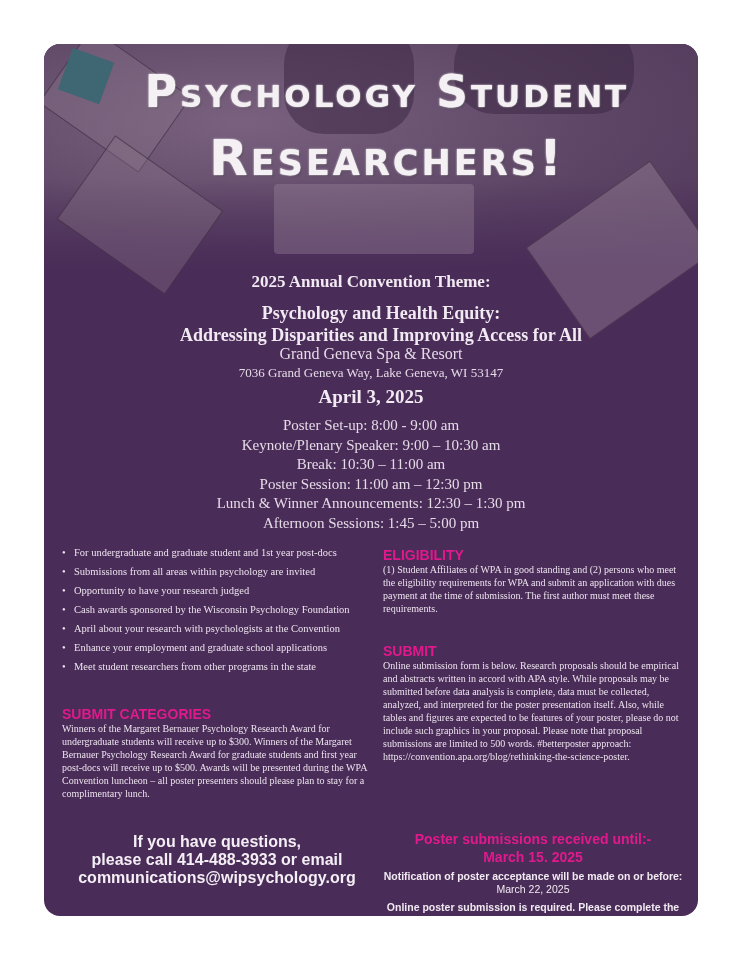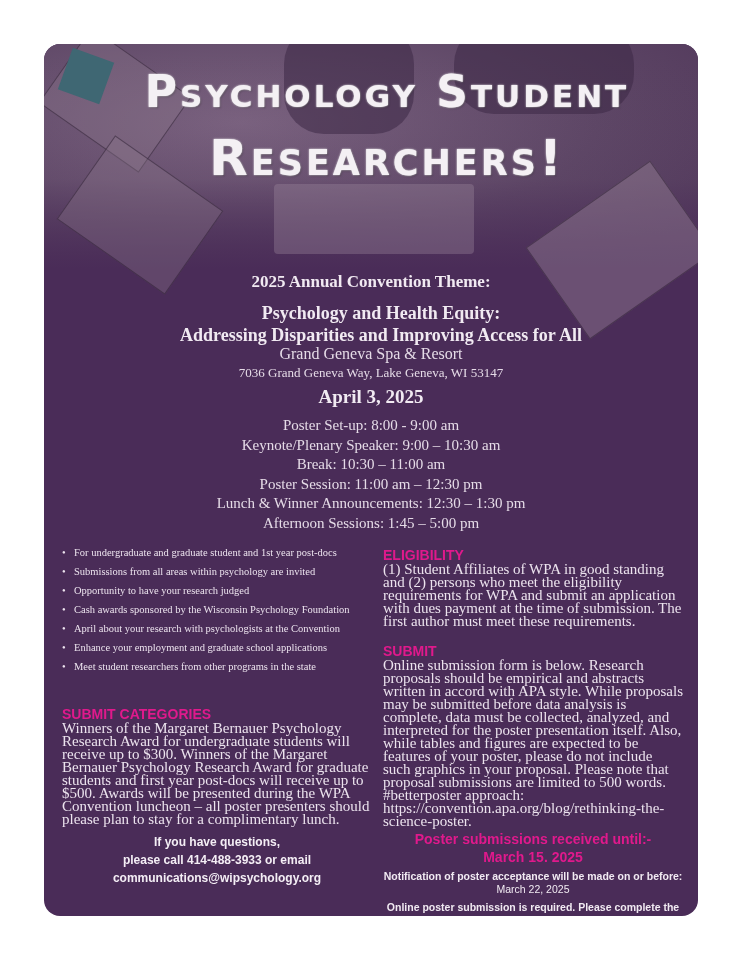--- a/index.html
+++ b/index.html
@@ -42,25 +42,25 @@
     .venue { top:300px; font-size:16px; line-height:19px; color:#e5dbe7; }
     .venue .addr { font-size:13px; }
     .date { top:342px; font-size:19px; font-weight:bold; }
     .schedule { top:372px; font-size:15px; line-height:19.5px; color:#e5dbe7; }
 
     .col-left { position:absolute; left:18px; top:502px; width:310px; color:#ece3ee; font-size:10.5px; line-height:13px; }
     .col-left ul { list-style:none; margin:0; padding:0; }
     .col-left li { position:relative; padding-left:12px; margin-bottom:6px; }
     .col-left li:before { content:"•"; position:absolute; left:0; top:0; }
     .sec-h { font-family:"Liberation Sans", sans-serif; font-weight:bold; color:#e0198c; font-size:14px; line-height:15px; }
-    .sec-p { color:#ece3ee; font-size:15px; line-height:13px; margin:0; }
+    .sec-p { color:#ece3ee; font-size:10px; line-height:13px; margin:0; }
     .award { position:absolute; left:18px; top:663px; width:312px; }
     .questions {
       position:absolute; left:18px; top:789px; width:310px; text-align:center;
-      font-family:"Liberation Sans", sans-serif; font-weight:bold; color:#f4eef5; font-size:12px; line-height:18px;
+      font-family:"Liberation Sans", sans-serif; font-weight:bold; color:#f4eef5; font-size:16px; line-height:18px;
     }
     .col-right { position:absolute; left:339px; width:300px; }
     .elig { top:504px; }
     .submit { top:600px; }
     .deadline {
       position:absolute; left:339px; top:786px; width:300px; text-align:center;
       font-family:"Liberation Sans", sans-serif; font-weight:bold; color:#e0198c; font-size:14px; line-height:18px;
     }
     .notice {
       position:absolute; left:339px; width:300px; text-align:center;

